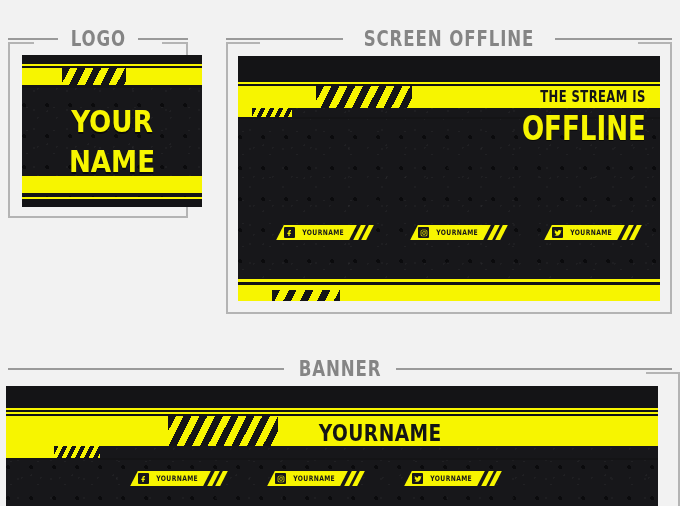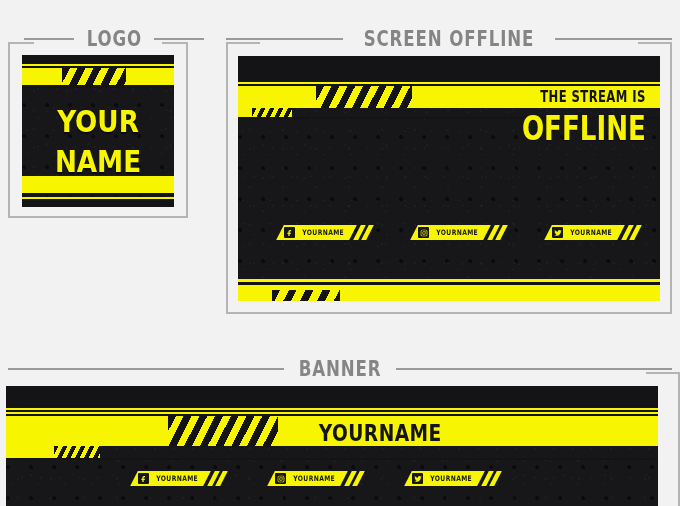--- a/index.html
+++ b/index.html
@@ -125,27 +125,27 @@
   .badge .tick {
     height: 15px; width: 5px; background: #f7f500;
     transform: skewX(-27deg); margin-left: 4px; flex: 0 0 auto;
   }
   .badge .tick2 {
     height: 15px; width: 5px; background: #f7f500;
     transform: skewX(-27deg); margin-left: 3px; flex: 0 0 auto;
   }
 
   
-  #logo-head { left: 24px; top: 28px; width: 180px; }
+  #logo-head { left: 8px; top: 28px; width: 180px; }
   #logo-frame { left: 8px; top: 42px; width: 180px; height: 176px;
                 border-top: none; }
   #logo-frame-tl { left: 8px; top: 42px; width: 26px; height: 2px; background:#b4b4b4; }
   #logo-frame-tr { left: 162px; top: 42px; width: 26px; height: 2px; background:#b4b4b4; }
 
-  #logo-art { left: 22px; top: 55px; width: 152px; height: 152px; }
+  #logo-art { left: 22px; top: 55px; width: 180px; height: 152px; }
 
   
   #off-head { left: 226px; top: 28px; width: 446px; }
   #off-frame { left: 226px; top: 42px; width: 446px; height: 272px; border-top: none; }
   #off-frame-tl { left: 226px; top: 42px; width: 34px; height: 2px; background:#b4b4b4; }
   #off-frame-tr { left: 638px; top: 42px; width: 34px; height: 2px; background:#b4b4b4; }
 
   #off-art { left: 238px; top: 56px; width: 422px; height: 245px; }
 
   .off-title-sm {

